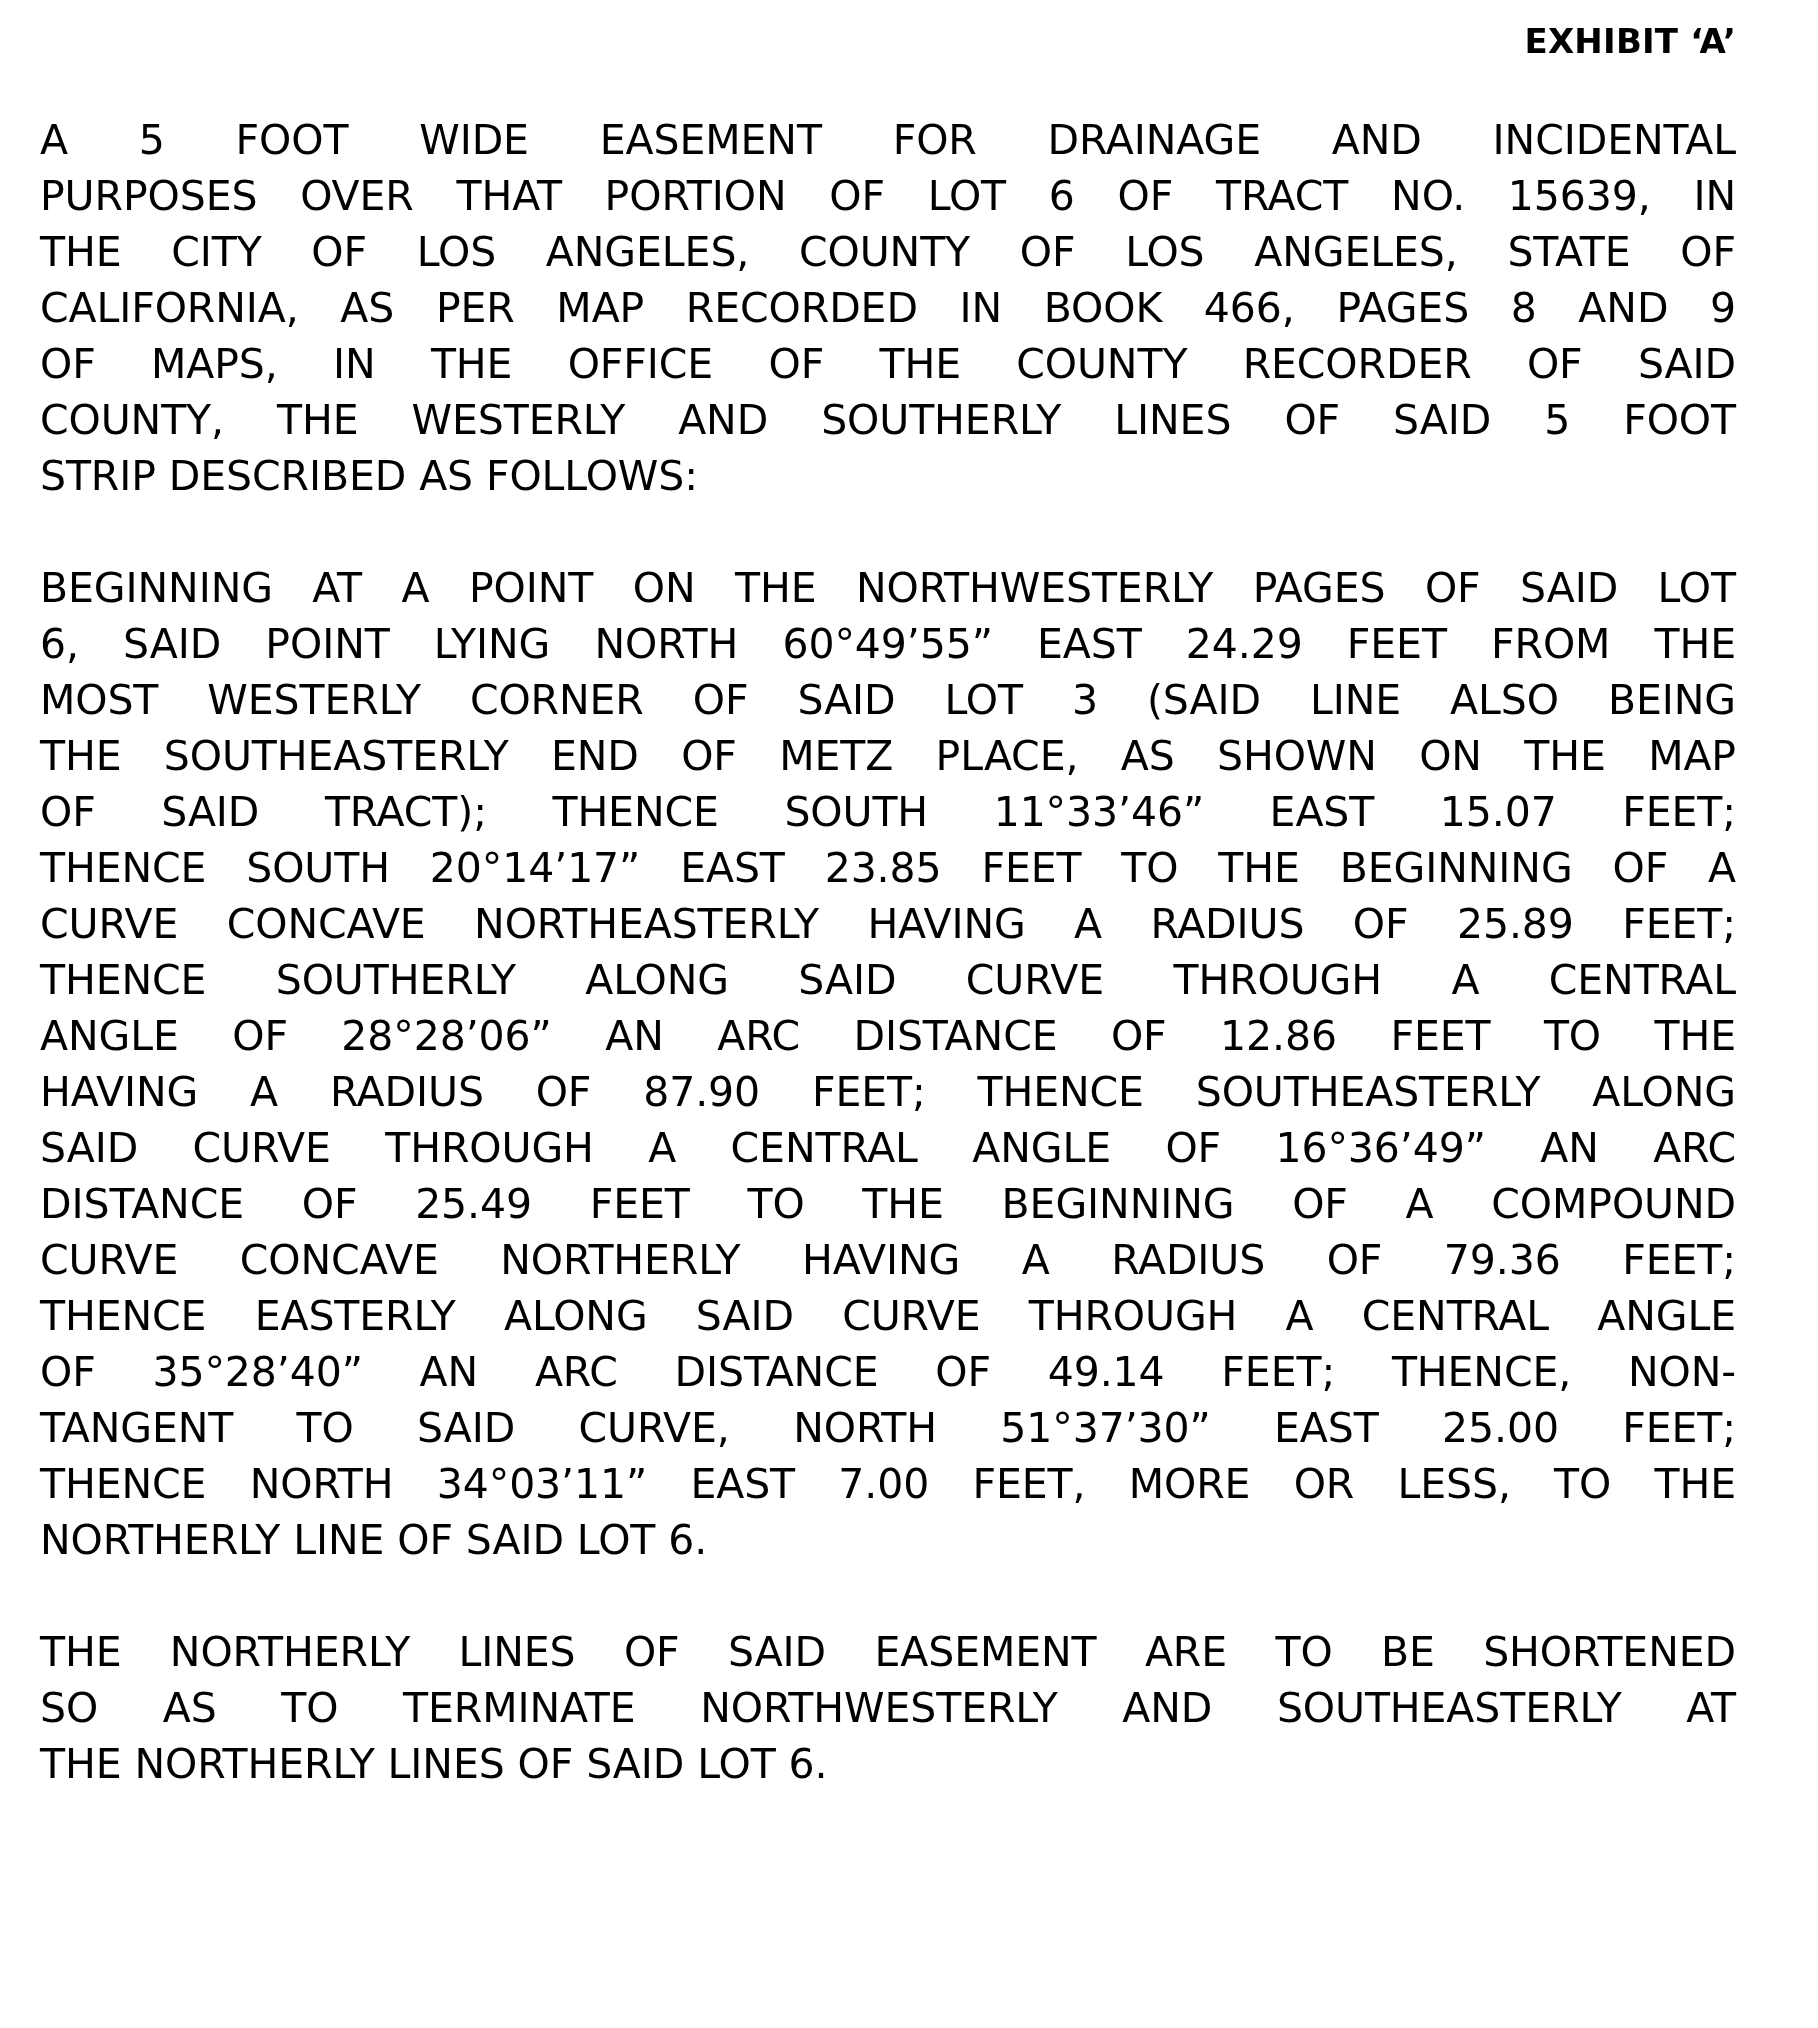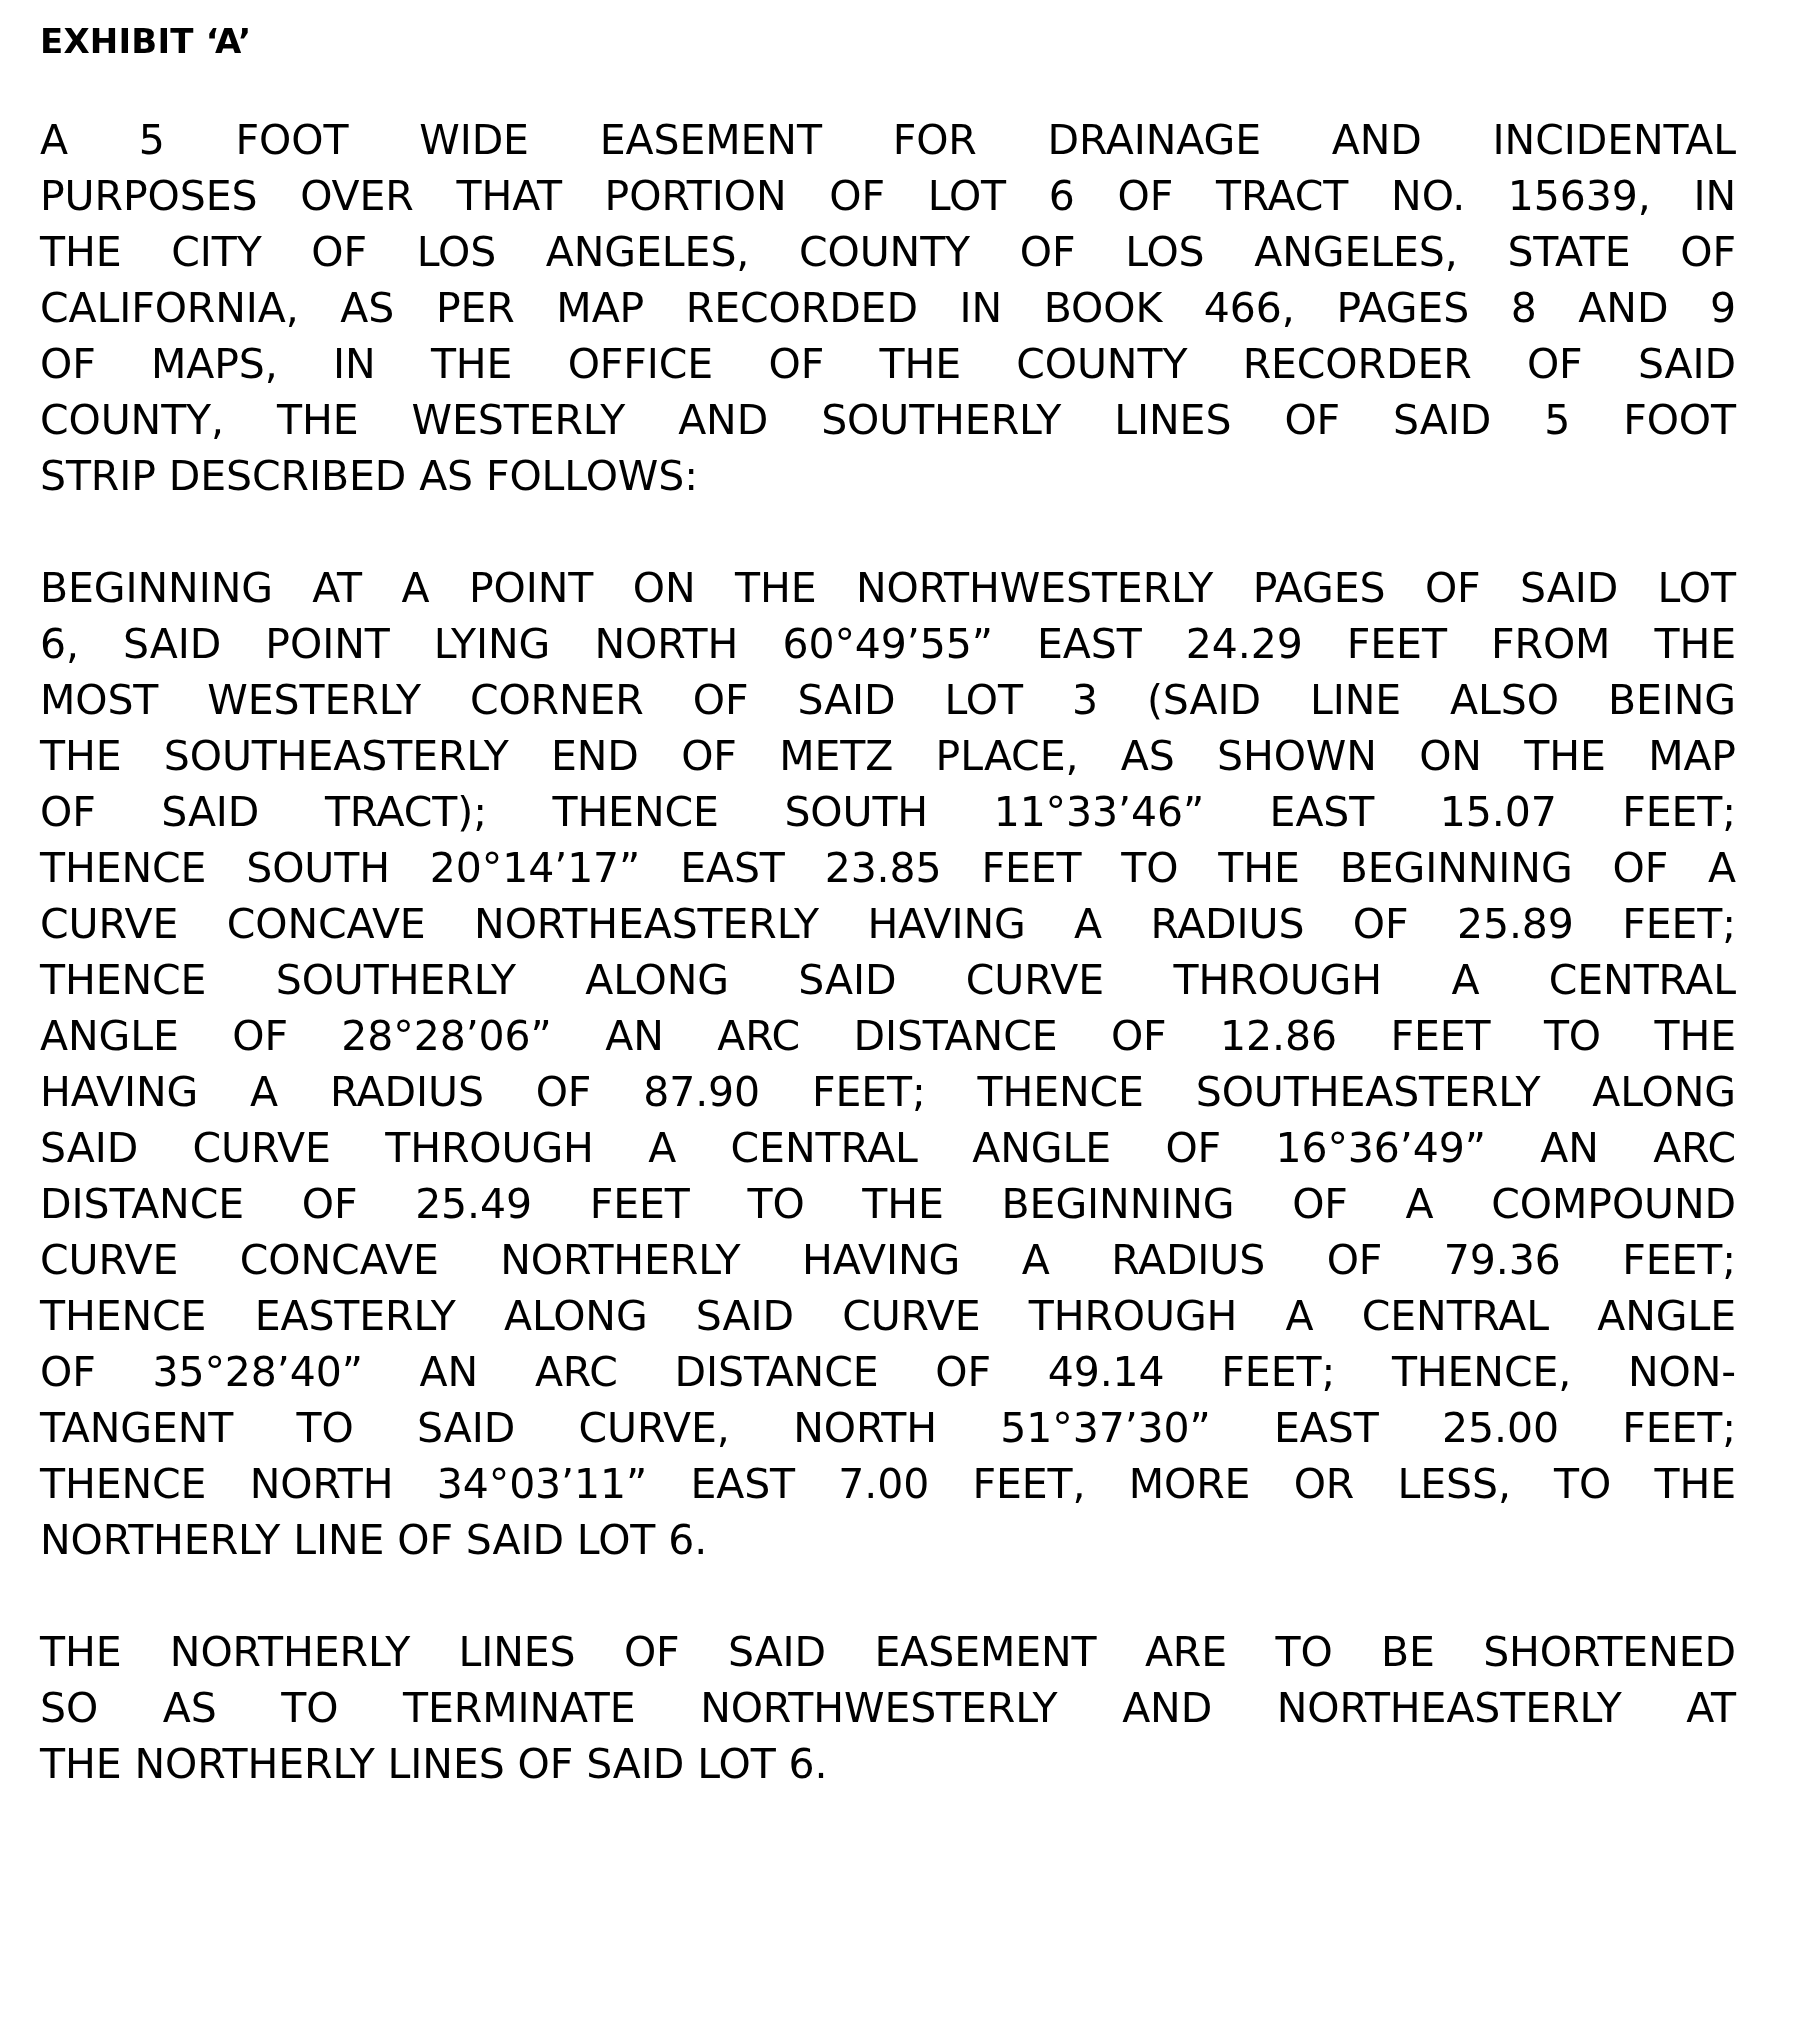--- a/index.html
+++ b/index.html
@@ -23,21 +23,21 @@
     background: #ffffff;
     box-sizing: border-box;
   }
   .doc-column {
     position: absolute;
     left: 40px;
     top: 0px;
     width: 1696px;
   }
   .doc-title {
-    text-align: left;
+    text-align: right;
     font-size: 34px;
     line-height: 56px;
     letter-spacing: 0.2px;
     margin: 0;
     padding-top: 13px;
     white-space: pre;
   }
   .title-spacer {
     height: 43px;
   }
@@ -108,21 +108,21 @@
       <span class="line">OF 35°28’40” AN ARC DISTANCE OF 49.14 FEET; THENCE, NON-</span>
       <span class="line">TANGENT TO SAID CURVE, NORTH 51°37’30” EAST 25.00 FEET;</span>
       <span class="line">THENCE NORTH 34°03’11” EAST 7.00 FEET, MORE OR LESS, TO THE</span>
       <span class="line last">NORTHERLY LINE OF SAID LOT 6.</span>
     </div>
 
     <div class="para-gap"></div>
 
     <div class="para">
       <span class="line">THE NORTHERLY LINES OF SAID EASEMENT ARE TO BE SHORTENED</span>
-      <span class="line">SO AS TO TERMINATE NORTHWESTERLY AND NORTHEASTERLY AT</span>
+      <span class="line">SO AS TO TERMINATE NORTHWESTERLY AND SOUTHEASTERLY AT</span>
       <span class="line last">THE NORTHERLY LINES OF SAID LOT 6.</span>
     </div>
 
     <div class="para-gap"></div>
 
 
   </div>
 </div>
 
 

